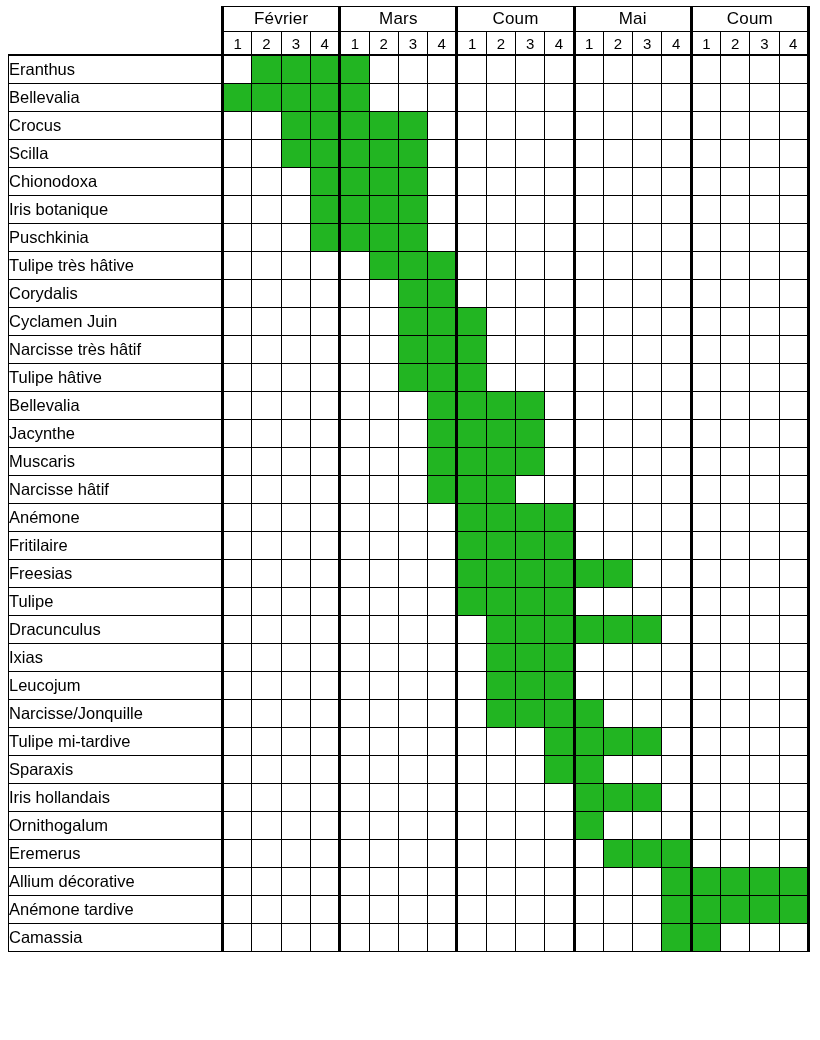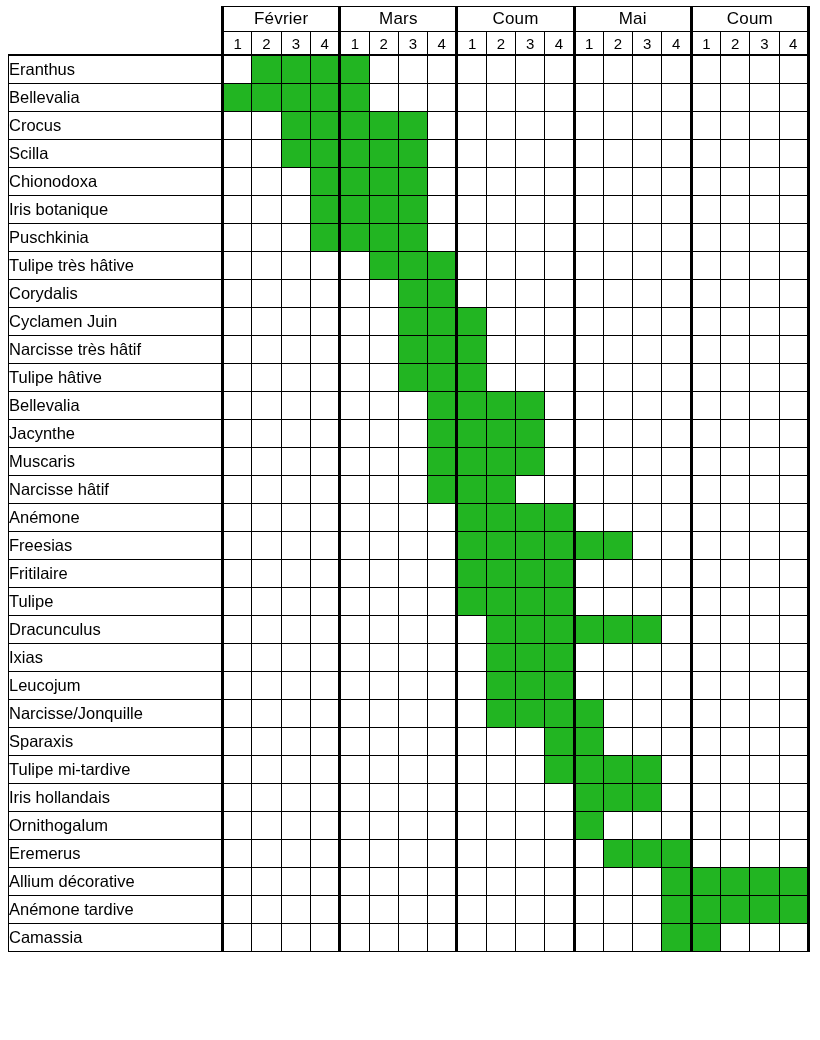--- a/index.html
+++ b/index.html
@@ -526,20 +526,43 @@
           <td class="cell mstart"></td>
           <td class="cell"></td>
           <td class="cell"></td>
           <td class="cell"></td>
           <td class="cell mstart"></td>
           <td class="cell"></td>
           <td class="cell"></td>
           <td class="cell mlast"></td>
         </tr>
         <tr>
+          <td class="species labelcol">Fritilaire</td>
+          <td class="cell mstart"></td>
+          <td class="cell"></td>
+          <td class="cell"></td>
+          <td class="cell"></td>
+          <td class="cell mstart"></td>
+          <td class="cell"></td>
+          <td class="cell"></td>
+          <td class="cell"></td>
+          <td class="cell on mstart" style="background: rgb(34, 181, 34);"></td>
+          <td class="cell on" style="background: rgb(34, 181, 34);"></td>
+          <td class="cell on" style="background: rgb(34, 181, 34);"></td>
+          <td class="cell on" style="background: rgb(34, 181, 34);"></td>
+          <td class="cell mstart"></td>
+          <td class="cell"></td>
+          <td class="cell"></td>
+          <td class="cell"></td>
+          <td class="cell mstart"></td>
+          <td class="cell"></td>
+          <td class="cell"></td>
+          <td class="cell mlast"></td>
+        </tr>
+        <tr>
           <td class="species labelcol">Freesias</td>
           <td class="cell mstart"></td>
           <td class="cell"></td>
           <td class="cell"></td>
           <td class="cell"></td>
           <td class="cell mstart"></td>
           <td class="cell"></td>
           <td class="cell"></td>
           <td class="cell"></td>
           <td class="cell on mstart" style="background: rgb(34, 181, 34);"></td>
@@ -549,43 +572,20 @@
           <td class="cell on mstart" style="background: rgb(34, 181, 34);"></td>
           <td class="cell on" style="background: rgb(34, 181, 34);"></td>
           <td class="cell"></td>
           <td class="cell"></td>
           <td class="cell mstart"></td>
           <td class="cell"></td>
           <td class="cell"></td>
           <td class="cell mlast"></td>
         </tr>
         <tr>
-          <td class="species labelcol">Fritilaire</td>
-          <td class="cell mstart"></td>
-          <td class="cell"></td>
-          <td class="cell"></td>
-          <td class="cell"></td>
-          <td class="cell mstart"></td>
-          <td class="cell"></td>
-          <td class="cell"></td>
-          <td class="cell"></td>
-          <td class="cell on mstart" style="background: rgb(34, 181, 34);"></td>
-          <td class="cell on" style="background: rgb(34, 181, 34);"></td>
-          <td class="cell on" style="background: rgb(34, 181, 34);"></td>
-          <td class="cell on" style="background: rgb(34, 181, 34);"></td>
-          <td class="cell mstart"></td>
-          <td class="cell"></td>
-          <td class="cell"></td>
-          <td class="cell"></td>
-          <td class="cell mstart"></td>
-          <td class="cell"></td>
-          <td class="cell"></td>
-          <td class="cell mlast"></td>
-        </tr>
-        <tr>
           <td class="species labelcol">Tulipe</td>
           <td class="cell mstart"></td>
           <td class="cell"></td>
           <td class="cell"></td>
           <td class="cell"></td>
           <td class="cell mstart"></td>
           <td class="cell"></td>
           <td class="cell"></td>
           <td class="cell"></td>
           <td class="cell on mstart" style="background: rgb(34, 181, 34);"></td>
@@ -687,59 +687,59 @@
           <td class="cell on mstart" style="background: rgb(34, 181, 34);"></td>
           <td class="cell"></td>
           <td class="cell"></td>
           <td class="cell"></td>
           <td class="cell mstart"></td>
           <td class="cell"></td>
           <td class="cell"></td>
           <td class="cell mlast"></td>
         </tr>
         <tr>
+          <td class="species labelcol">Tulipe mi-tardive</td>
+          <td class="cell mstart"></td>
+          <td class="cell"></td>
+          <td class="cell"></td>
+          <td class="cell"></td>
+          <td class="cell mstart"></td>
+          <td class="cell"></td>
+          <td class="cell"></td>
+          <td class="cell"></td>
+          <td class="cell mstart"></td>
+          <td class="cell"></td>
+          <td class="cell"></td>
+          <td class="cell on" style="background: rgb(34, 181, 34);"></td>
+          <td class="cell on mstart" style="background: rgb(34, 181, 34);"></td>
+          <td class="cell on" style="background: rgb(34, 181, 34);"></td>
+          <td class="cell on" style="background: rgb(34, 181, 34);"></td>
+          <td class="cell"></td>
+          <td class="cell mstart"></td>
+          <td class="cell"></td>
+          <td class="cell"></td>
+          <td class="cell mlast"></td>
+        </tr>
+        <tr>
           <td class="species labelcol">Sparaxis</td>
           <td class="cell mstart"></td>
           <td class="cell"></td>
           <td class="cell"></td>
           <td class="cell"></td>
           <td class="cell mstart"></td>
           <td class="cell"></td>
           <td class="cell"></td>
           <td class="cell"></td>
           <td class="cell mstart"></td>
           <td class="cell"></td>
           <td class="cell"></td>
           <td class="cell on" style="background: rgb(34, 181, 34);"></td>
           <td class="cell on mstart" style="background: rgb(34, 181, 34);"></td>
           <td class="cell"></td>
           <td class="cell"></td>
-          <td class="cell"></td>
-          <td class="cell mstart"></td>
-          <td class="cell"></td>
-          <td class="cell"></td>
-          <td class="cell mlast"></td>
-        </tr>
-        <tr>
-          <td class="species labelcol">Tulipe mi-tardive</td>
-          <td class="cell mstart"></td>
-          <td class="cell"></td>
-          <td class="cell"></td>
-          <td class="cell"></td>
-          <td class="cell mstart"></td>
-          <td class="cell"></td>
-          <td class="cell"></td>
-          <td class="cell"></td>
-          <td class="cell mstart"></td>
-          <td class="cell"></td>
-          <td class="cell"></td>
-          <td class="cell on" style="background: rgb(34, 181, 34);"></td>
-          <td class="cell on mstart" style="background: rgb(34, 181, 34);"></td>
-          <td class="cell on" style="background: rgb(34, 181, 34);"></td>
-          <td class="cell on" style="background: rgb(34, 181, 34);"></td>
           <td class="cell"></td>
           <td class="cell mstart"></td>
           <td class="cell"></td>
           <td class="cell"></td>
           <td class="cell mlast"></td>
         </tr>
         <tr>
           <td class="species labelcol">Iris hollandais</td>
           <td class="cell mstart"></td>
           <td class="cell"></td>

